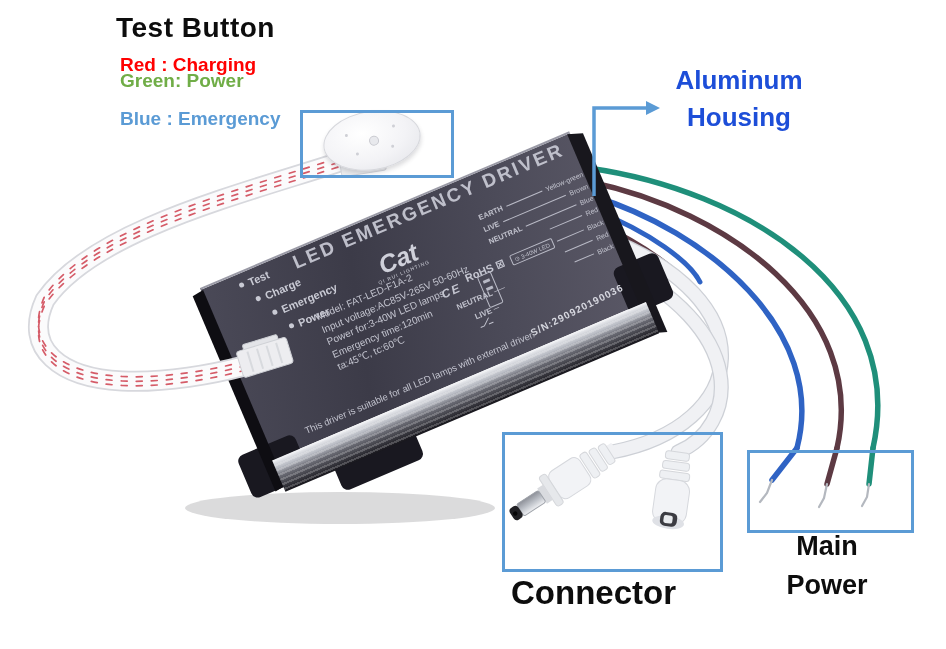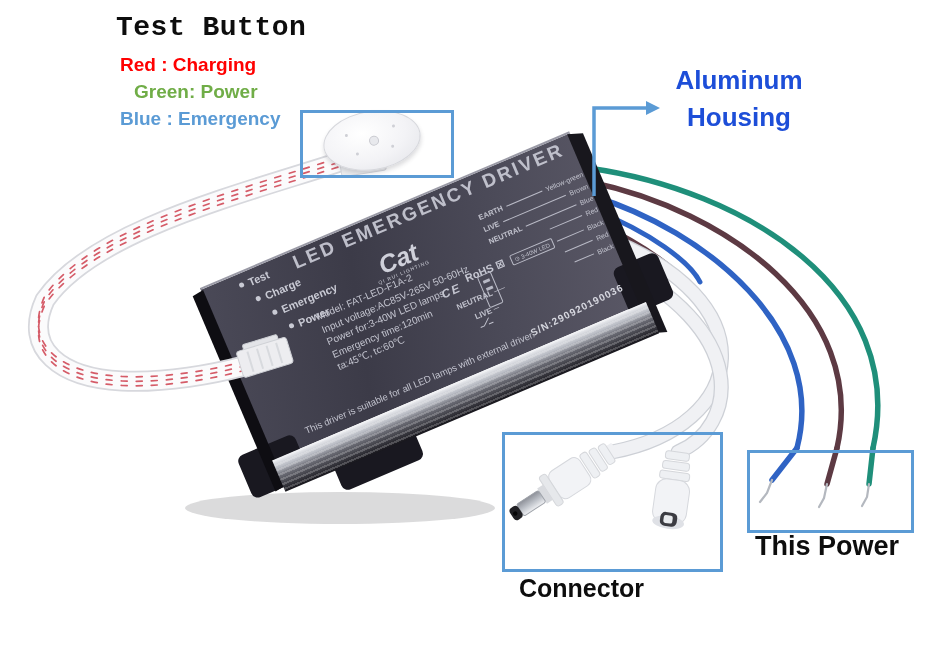--- a/index.html
+++ b/index.html
@@ -2,27 +2,27 @@
 <html><head>
 <meta charset="utf-8">
 <style>
   html,body{margin:0;padding:0;background:#fff;}
   .stage{position:relative;width:946px;height:649px;background:#ffffff;overflow:hidden;
          font-family:"Liberation Sans","DejaVu Sans",sans-serif;}
   svg{display:block;}
   .abs{position:absolute;}
 
   
-  .tb-title{left:116px;top:12px;font-size:28px;font-weight:bold;color:#0d0d0d;letter-spacing:.5px;font-family:Liberation Mono, monospace;}
+  .tb-title{left:116px;top:12px;font-size:28px;font-weight:bold;color:#0d0d0d;letter-spacing:.5px;}
   .tb-line{left:120px;font-size:19px;font-weight:bold;}
   .c-red{color:#FF0000;} .c-green{color:#70AD47;} .c-blue{color:#5B9BD5;}
   .bluebox{border:3px solid #5B9BD5;background:transparent;z-index:20;}
   .housing-label{left:633px;top:62px;width:212px;text-align:center;font-size:26px;line-height:37px;
                  font-weight:bold;color:#1d4ed8;z-index:20;}
-  .connector-label{left:464px;top:574px;width:235px;text-align:center;font-size:25px;font-weight:bold;color:#0d0d0d;z-index:20;}
+  .connector-label{left:476px;top:574px;width:235px;text-align:center;font-size:33px;font-weight:bold;color:#0d0d0d;z-index:20;}
   .mainpower-label{left:752px;top:527px;width:150px;text-align:center;font-size:27px;line-height:39px;font-weight:bold;color:#0d0d0d;z-index:20;}
   .ann{z-index:20;}
 
   
   .device{left:200px;top:288px;width:400px;height:185px;transform:rotate(-23deg);
           transform-origin:0 0;z-index:10;
           background:linear-gradient(105deg,#4a4957 0%,#3c3b48 35%,#4b4a58 68%,#5a5866 100%);
           border-top:2px solid #9a9aa6;border-left:1px solid #5c5b66;}
   .device .face{position:absolute;inset:0;z-index:2;}
   .side-bottom{position:absolute;left:-2px;top:185px;width:406px;height:34px;z-index:1;
@@ -228,29 +228,29 @@
   <div class="abs testbtn">
     <div class="hole"></div>
     <div class="pip" style="left:22px;top:18px;"></div>
     <div class="pip" style="left:70px;top:16px;"></div>
     <div class="pip" style="left:30px;top:38px;"></div>
     <div class="pip" style="left:66px;top:36px;"></div>
   </div>
 
   <div class="abs ann tb-title">Test Button</div>
   <div class="abs ann tb-line c-red" style="top:54px;text-align:center;">Red : Charging</div>
-  <div class="abs ann tb-line c-green" style="top:81px;margin-left:14px;">Green: Power</div>
+  <div class="abs ann tb-line c-green" style="top:70px;">Green: Power</div>
   <div class="abs ann tb-line c-blue" style="top:108px;">Blue : Emergency</div>
 
   <div class="abs bluebox" style="left:300px;top:110px;width:148px;height:62px;"></div>
   <div class="abs bluebox" style="left:502px;top:432px;width:215px;height:134px;"></div>
   <div class="abs bluebox" style="left:747px;top:450px;width:161px;height:77px;"></div>
 
   <svg class="abs ann" width="120" height="110" style="left:580px;top:95px;">
     <path d="M 14 101 L 14 13 L 66 13" fill="none" stroke="#5B9BD5" stroke-width="3.5"></path>
     <path d="M 66 6 L 80 13 L 66 20 Z" fill="#5B9BD5"></path>
   </svg>
 
   <div class="abs housing-label">Aluminum Housing</div>
   <div class="abs connector-label">Connector</div>
-  <div class="abs mainpower-label">This Power</div>
+  <div class="abs mainpower-label">Main Power</div>
 
 </div>
 
 </body></html>

